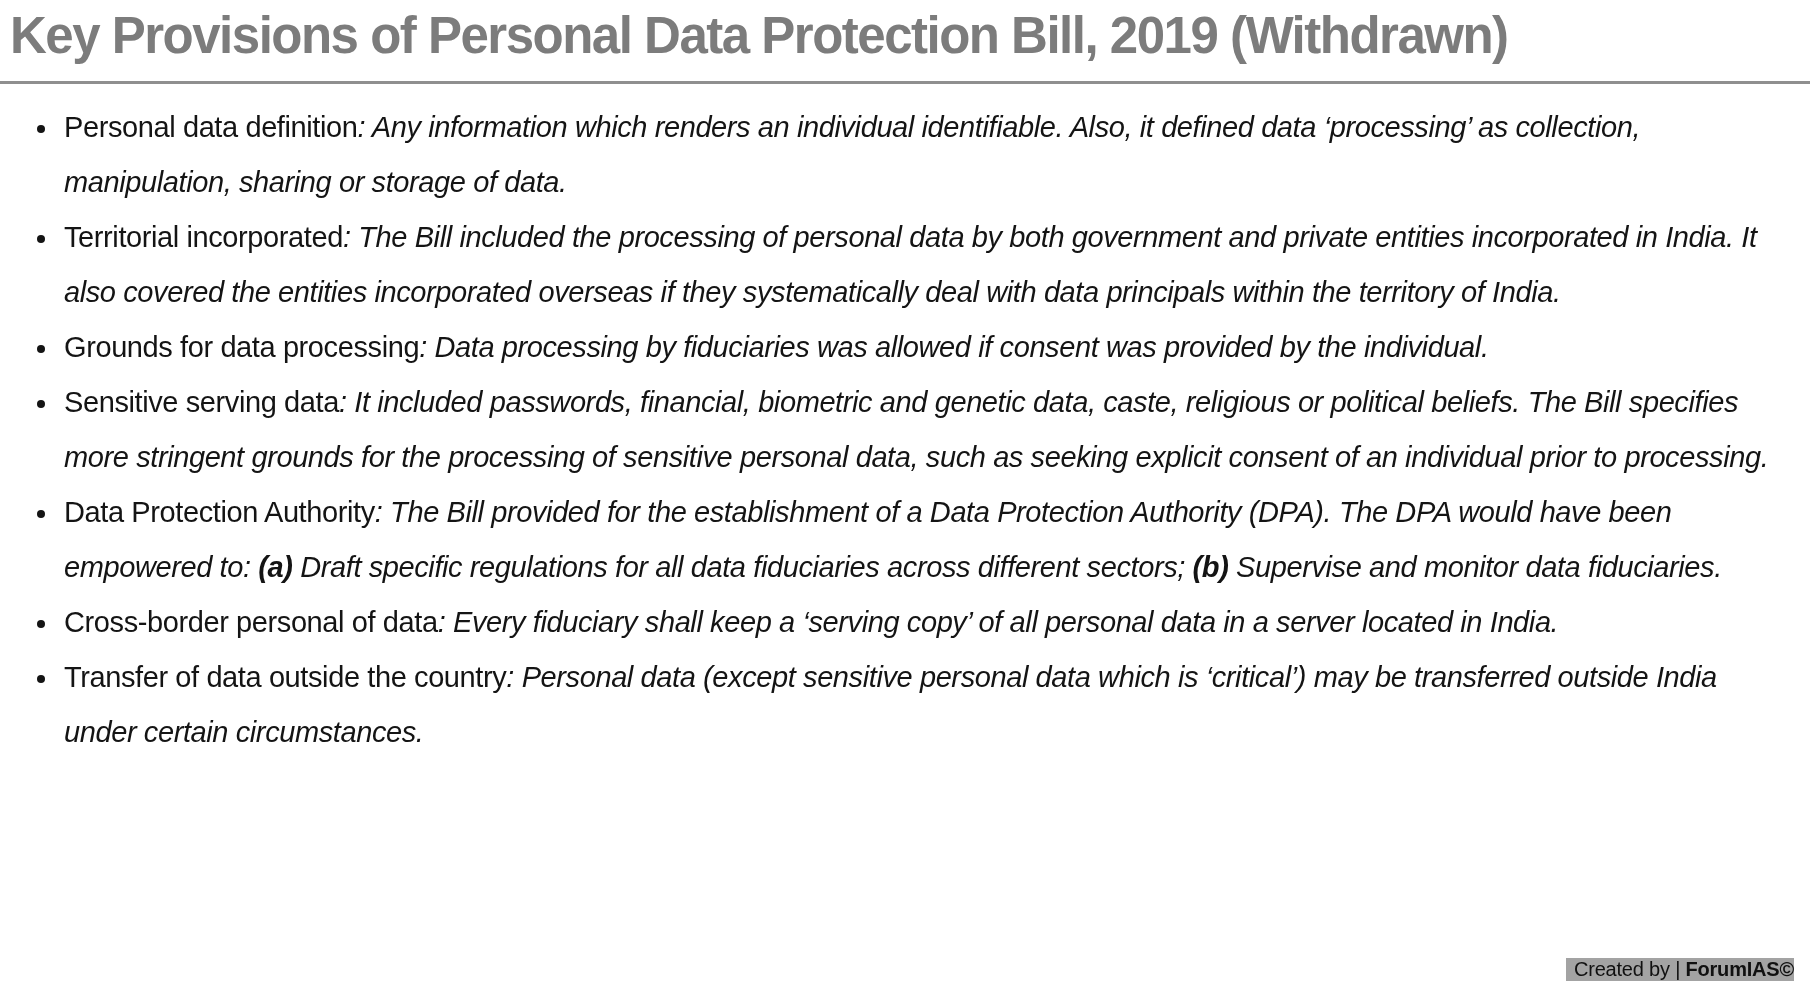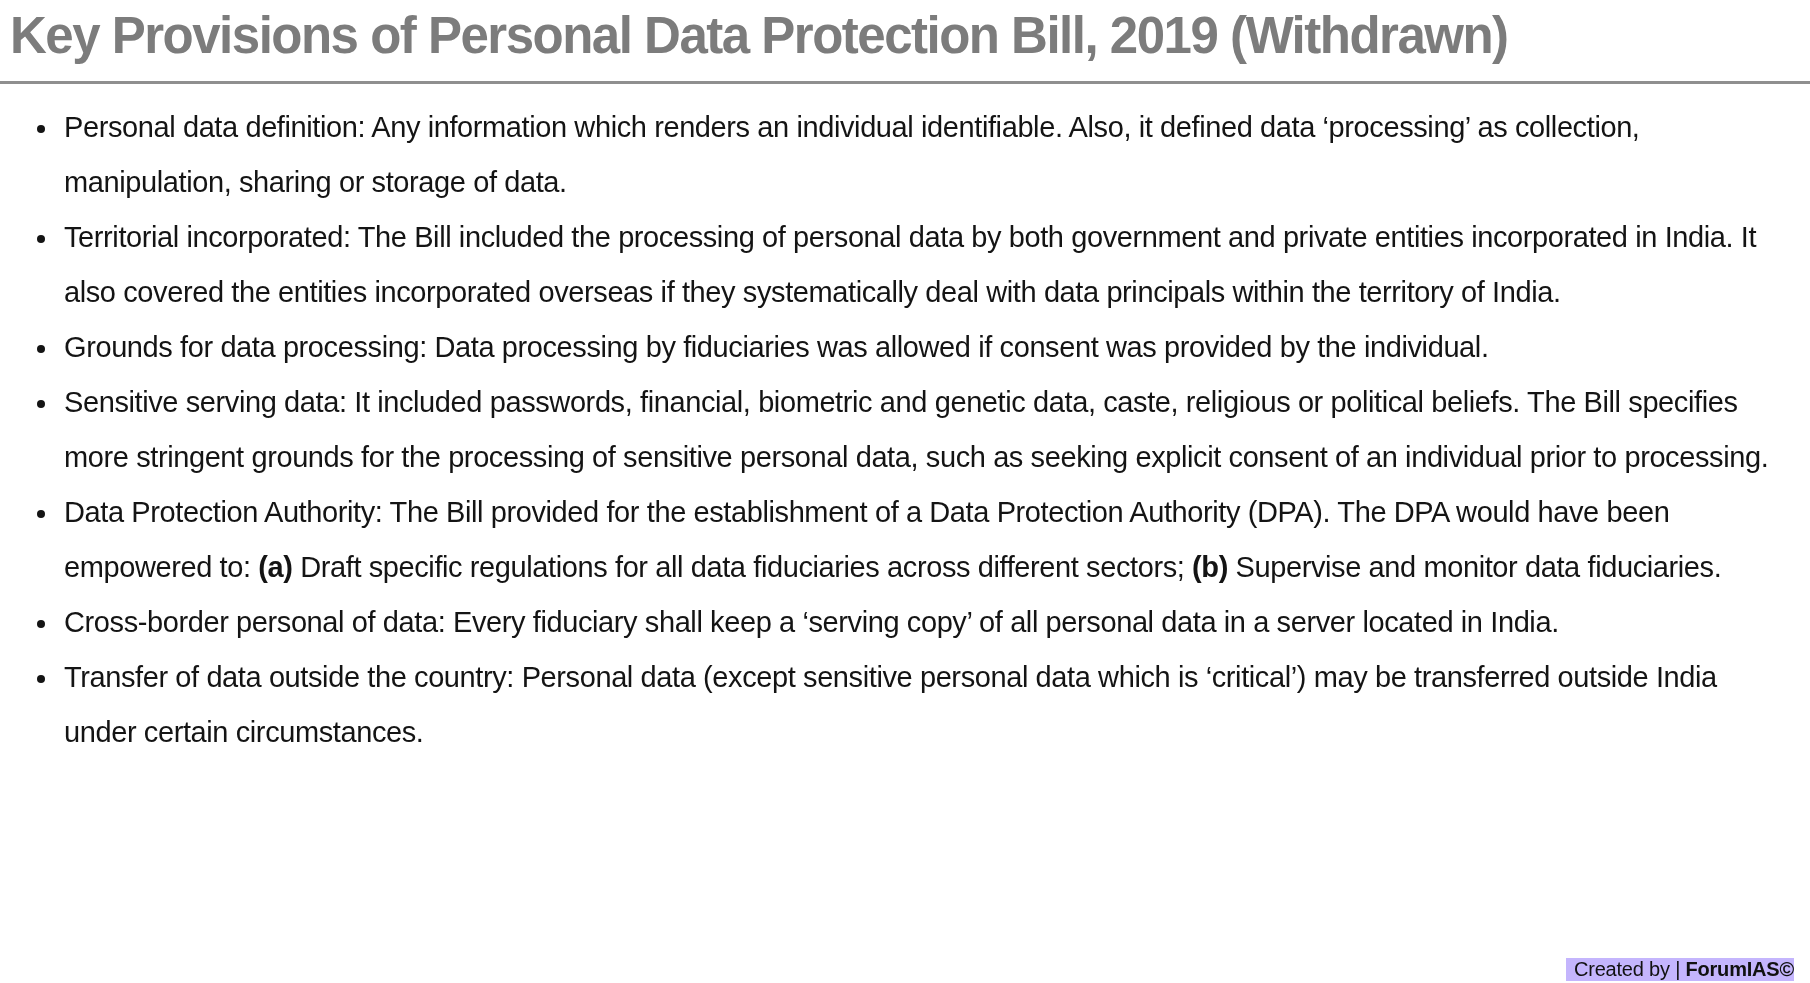--- a/index.html
+++ b/index.html
@@ -42,30 +42,30 @@
     color: var(--text-color, #141414);
   }
   .provisions-list li::marker {
     color: var(--text-color, #141414);
     font-size: 26px;
   }
   .provisions-list li {
     padding-left: 4px;
   }
   .term { font-weight: 400; }
-  .seg { font-weight: 400; }
+  .seg { font-weight: 400; font-style: italic; }
   .seg.bold { font-weight: 700; }
   .credit {
     position: absolute;
     right: 16px;
     bottom: 8px;
     font-size: 20px;
     letter-spacing: -0.2px;
     color: #111111;
-    background: #c4b5fd;
+    background: #a3a3a3;
     padding-left: 8px;
     white-space: nowrap;
   }
   .credit .brand { font-weight: 700; }
 </style>
 </head>
 <body>
 
 <div class="page">
   <h1 class="page-title">Key Provisions of Personal Data Protection Bill, 2019 (Withdrawn)</h1>

